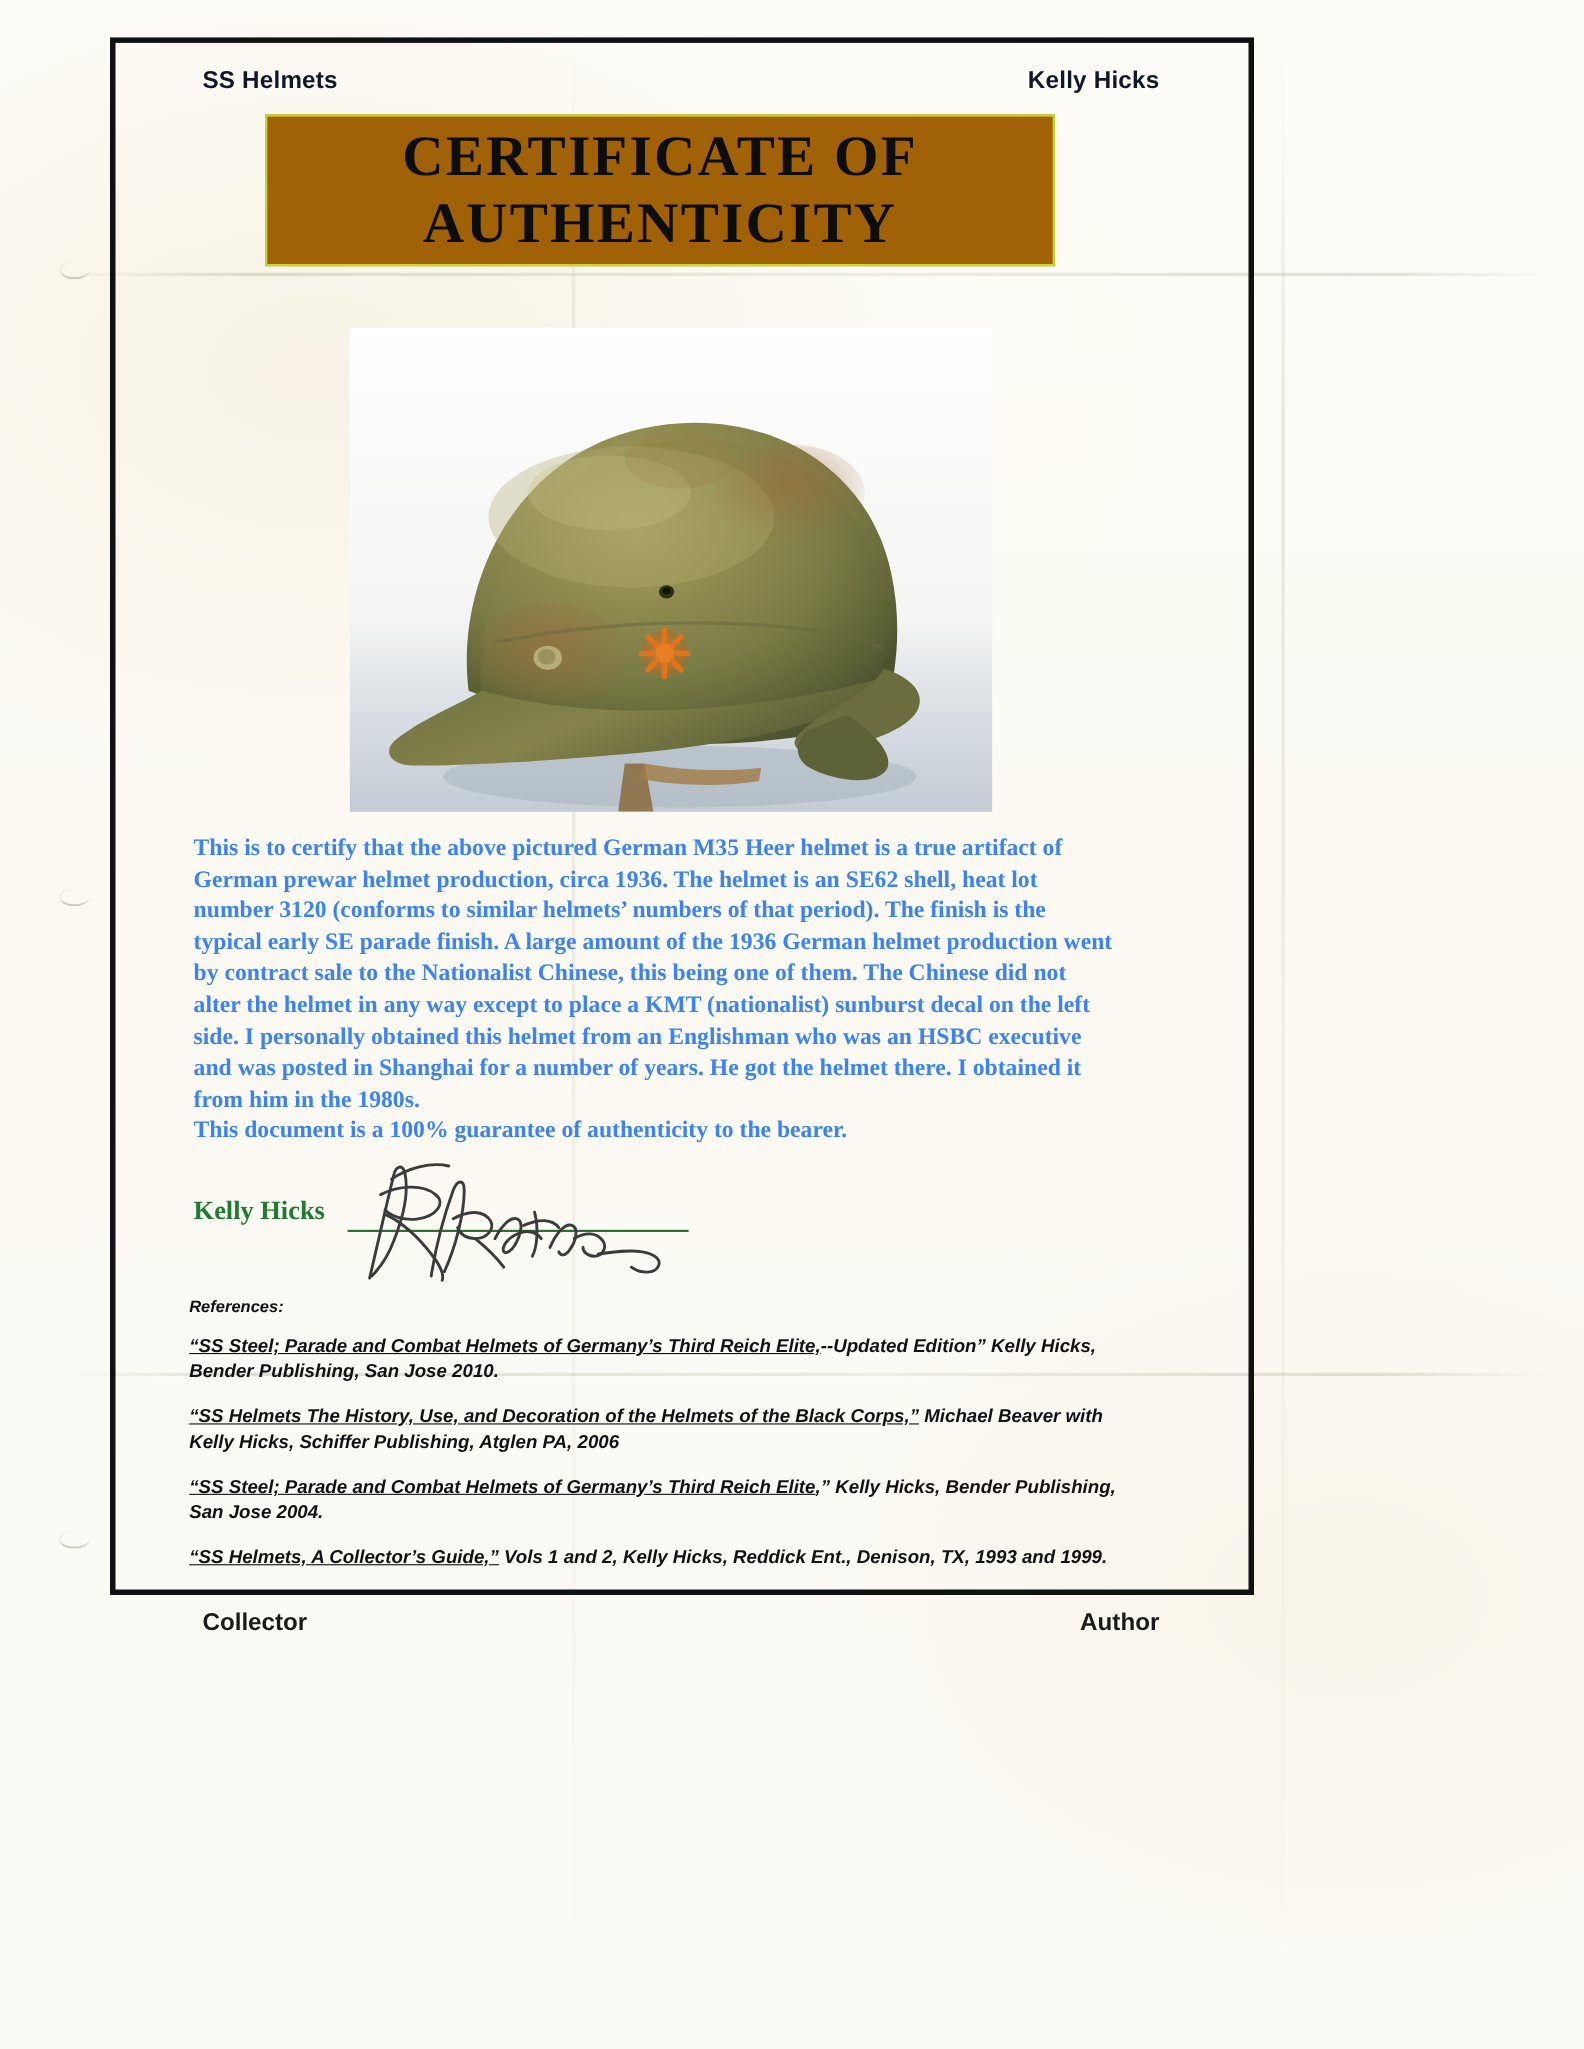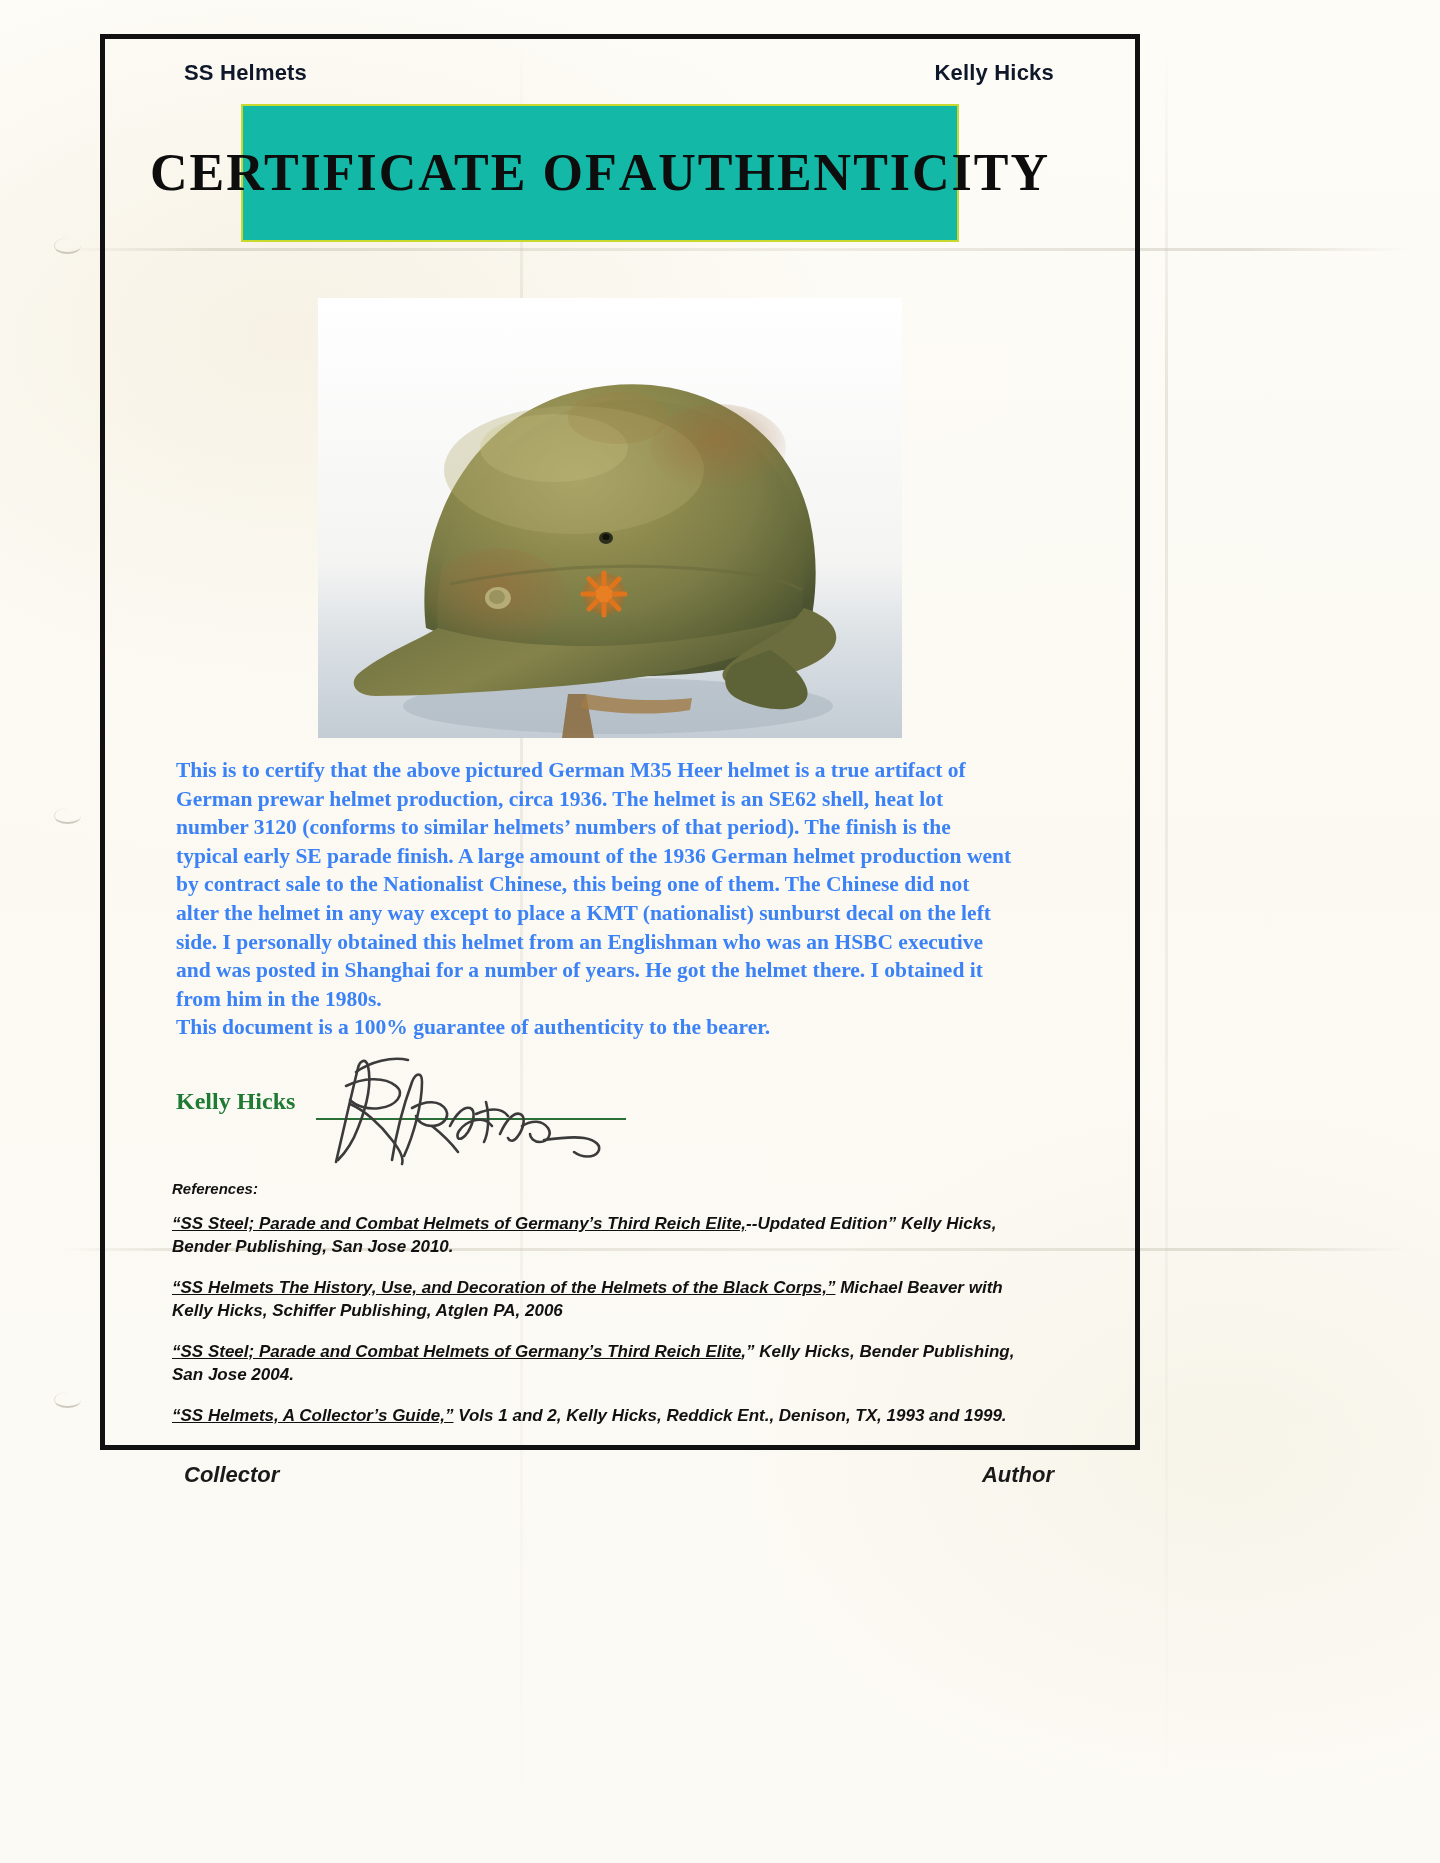--- a/index.html
+++ b/index.html
@@ -73,24 +73,25 @@
     color: #0f172a;
     letter-spacing: 0.2px;
   }
 
   .title-box {
     position: absolute;
     left: 241px;
     top: 104px;
     width: 718px;
     height: 138px;
-    background: #14b8a6;
+    background: #a16207;
     border: 2px solid #c8d92e;
     box-sizing: border-box;
     display: flex;
+    flex-direction: column;
     align-items: center;
     justify-content: center;
   }
   .title-line {
     font-family: "Liberation Serif", serif;
     font-weight: bold;
     font-size: 52px;
     letter-spacing: 2px;
     color: #0d0d0d;
     line-height: 1.18;
@@ -184,21 +185,20 @@
   .footer-row {
     position: absolute;
     left: 184px;
     top: 1462px;
     width: 870px;
     display: flex;
     justify-content: space-between;
     font-size: 22px;
     font-weight: bold;
     color: #1a1a1a;
-    font-style: italic;
   }
 </style>
 </head>
 <body>
 
 <div class="scan-page">
   <div class="crease-h" style="top:248px;"></div>
   <div class="crease-h" style="top:1248px;"></div>
   <div class="crease-v" style="left:520px;"></div>
   <div class="crease-v" style="left:1165px;"></div>

